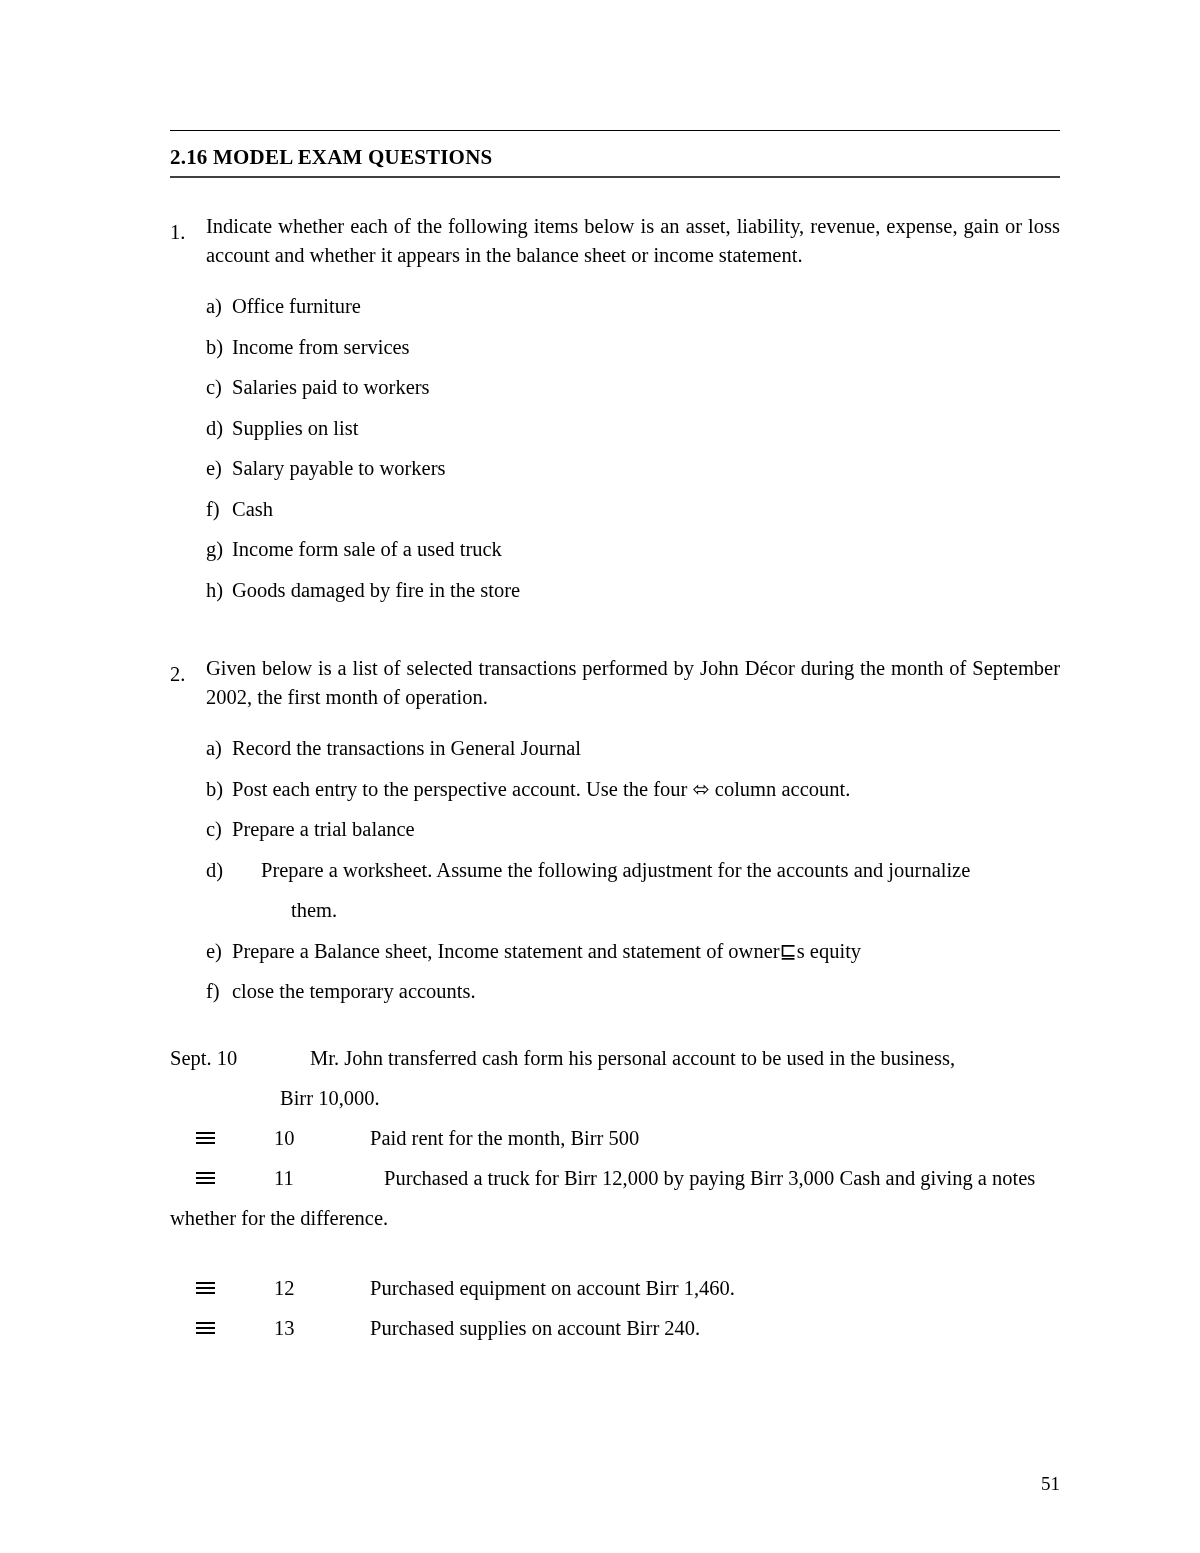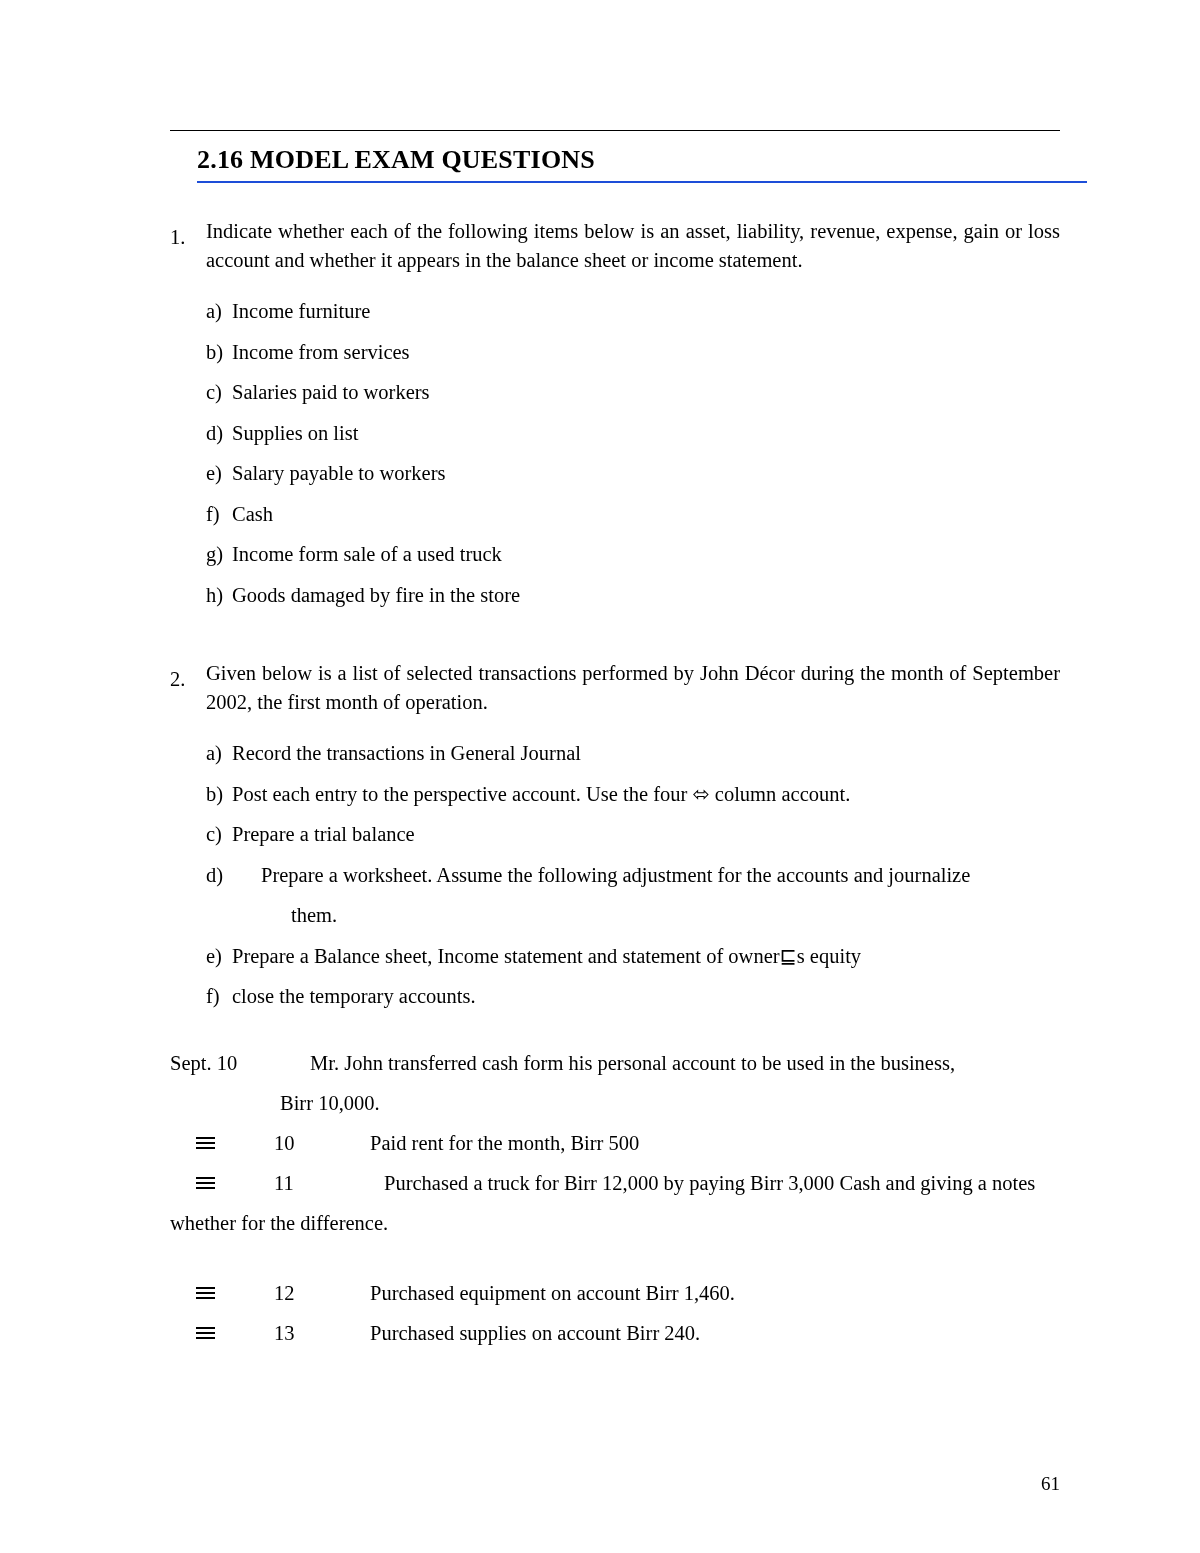--- a/index.html
+++ b/index.html
@@ -27,28 +27,27 @@
     left: 170px;
     top: 130px;
     width: 890px;
   }
   .rule-top {
     border-top: 1px solid #000;
     width: 890px;
     margin: 0 0 14px 0;
   }
   .heading {
-    font-size: 26px;
+    font-size: 21px;
     font-weight: bold;
     letter-spacing: 0.2px;
     padding-bottom: 6px;
-    border-bottom: 2px solid #1d4ed8;
+    border-bottom: 2px solid #404040;
     width: 890px;
     box-sizing: border-box;
-    margin-left: 27px;
   }
   .q-block {
     margin-top: 34px;
   }
   .q-row {
     display: flex;
     align-items: flex-start;
   }
   .q-num {
     width: 36px;
@@ -169,21 +168,21 @@
     <div class="heading">2.16 MODEL EXAM QUESTIONS</div>
 
     <div class="q-block">
       <div class="q-row">
         <div class="q-num">1.</div>
         <div class="q-text">Indicate whether each of the following items below is an asset, liability, revenue, expense, gain or loss account and whether it appears in the balance sheet or income statement.</div>
       </div>
       <div class="sub-list">
         <div class="sub-item">
           <div class="sub-label">a)</div>
-          <div class="sub-body">Income furniture</div>
+          <div class="sub-body">Office furniture</div>
         </div>
         <div class="sub-item">
           <div class="sub-label">b)</div>
           <div class="sub-body">Income from services</div>
         </div>
         <div class="sub-item">
           <div class="sub-label">c)</div>
           <div class="sub-body">Salaries paid to workers</div>
         </div>
         <div class="sub-item">
@@ -284,14 +283,14 @@
         <div class="t-bullet">
           <span class="glyph"><span></span><span></span><span></span></span>
         </div>
         <div class="t-day">13</div>
         <div class="t-desc">Purchased supplies on account Birr 240.</div>
       </div>
 
     </div>
   </div>
 
-  <div class="page-number">61</div>
+  <div class="page-number">51</div>
 </div>
 
 </body></html>

